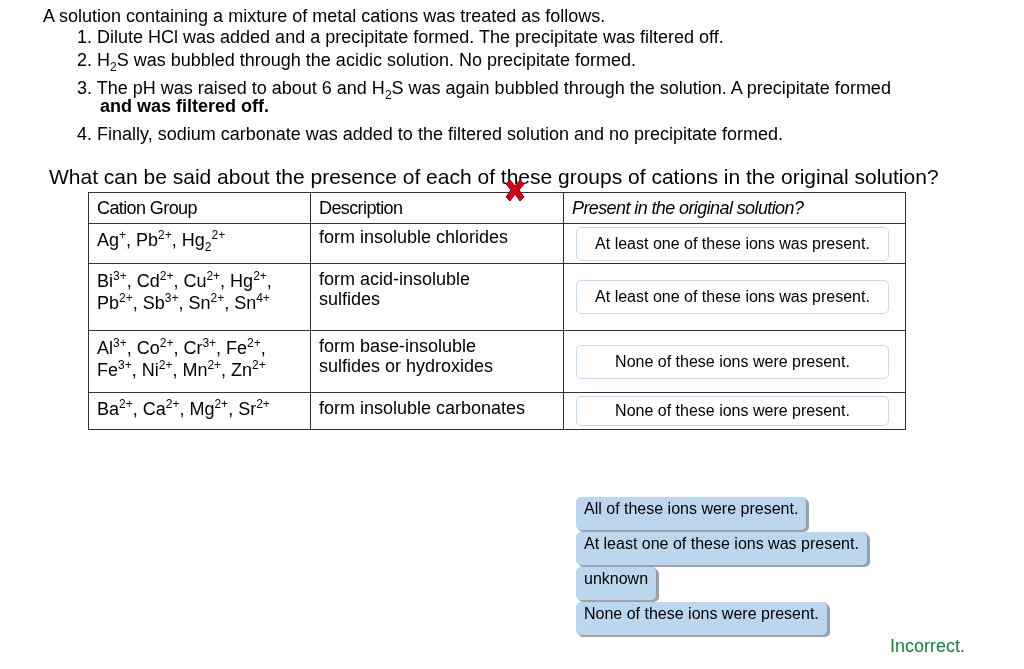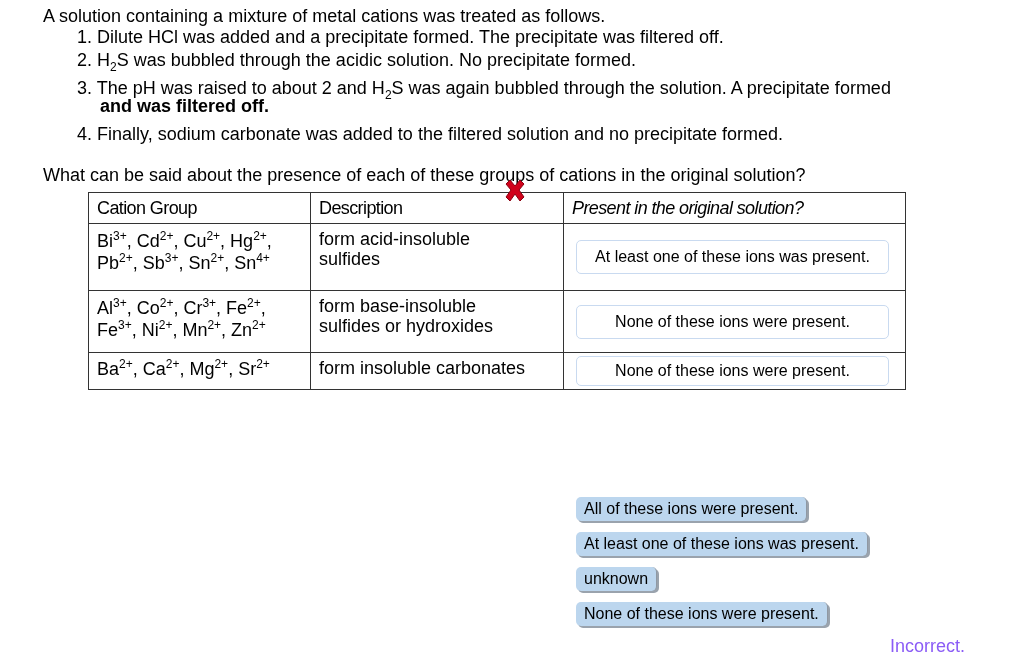--- a/index.html
+++ b/index.html
@@ -2,55 +2,62 @@
 <html><head>
 <meta charset="utf-8">
 <style>
   html, body { margin:0; padding:0; background:#fff; }
   body { width:1024px; height:669px; position:relative; overflow:hidden;
          font-family:"Liberation Sans", sans-serif; color:#000; }
   .intro { position:absolute; left:43px; top:6px; font-size:18px; line-height:20px; }
   .steps { position:absolute; left:77px; top:27px; margin:0; padding:0; list-style:none; font-size:18px; }
   .steps li { position:absolute; left:0; white-space:nowrap; }
   .steps li .cont { display:block; padding-left:23px; margin-top:-3px;font-weight:bold; }
-  .question { position:absolute; left:43px; top:165px; font-size:18px; white-space:nowrap; }
+  .question { position:absolute; left:49px; top:165px; font-size:21px; white-space:nowrap; }
   sub, sup { font-size:12px; line-height:0; }
   table.grid { position:absolute; left:88px; top:192px; border-collapse:collapse; font-size:18px; }
   table.grid th, table.grid td { border:1.5px solid #333; vertical-align:top; text-align:left; padding:0 8px; }
   table.grid th { font-weight:normal; letter-spacing:-0.6px; height:30px; vertical-align:middle; }
   .c1 { width:205px; } .c2 { width:236px; } .c3 { width:325px;font-style:italic; }
   .cell-ans { vertical-align:middle !important; padding:0 10px 0 12px !important; }
   .drop { border:1px solid #c9daf0; border-radius:5px; background:#fff; height:34px;
           display:flex; align-items:center; justify-content:center; font-size:16px; width:313px; box-sizing:border-box; }
   .chips { position:absolute; left:576px; top:497px; }
-  .chip { position:absolute; left:0; height:24px; background:#bcd6ee; border-radius:5px;
+  .chip { position:absolute; left:0; height:33px; background:#bcd6ee; border-radius:5px;
           box-shadow:2px 2px 0 #9aa3ad; font-size:16px; line-height:24px; padding:0 8px; white-space:nowrap; border-right:1px solid #8f98a3; }
   .xmark { position:absolute; left:502px; top:178px; width:26px; height:26px; }
-  .status { position:absolute; left:890px; top:636px; font-size:18px; color:#8b5cf6; }
+  .status { position:absolute; left:890px; top:636px; font-size:18px; color:#15803d; }
 </style>
 </head>
 <body>
 
 <div class="intro">A solution containing a mixture of metal cations was treated as follows.</div>
 
 <ol class="steps">
   <li style="top:0"><span>1.</span> <span>Dilute HCl was added and a precipitate formed. The precipitate was filtered off.</span></li>
   <li style="top:23px"><span>2.</span> <span>H</span><sub>2</sub><span>S was bubbled through the acidic solution. No precipitate formed.</span></li>
-  <li style="top:51px"><span>3.</span> <span>The pH was raised to about 2 and H</span><sub>2</sub><span>S was again bubbled through the solution. A precipitate formed</span><span class="cont">and was filtered off.</span></li>
+  <li style="top:51px"><span>3.</span> <span>The pH was raised to about 6 and H</span><sub>2</sub><span>S was again bubbled through the solution. A precipitate formed</span><span class="cont">and was filtered off.</span></li>
   <li style="top:97px"><span>4.</span> <span>Finally, sodium carbonate was added to the filtered solution and no precipitate formed.</span></li>
 </ol>
 
 <div class="question">What can be said about the presence of each of these groups of cations in the original solution?</div>
 
 <table class="grid">
   <tbody>
       <tr>
     <th class="c1">Cation Group</th>
     <th class="c2">Description</th>
     <th class="c3">Present in the original solution?</th>
+  </tr>
+  <tr style="height:40px">
+    <td style="padding-top:6px">Ag<sup>+</sup>, Pb<sup>2+</sup>, Hg<sub>2</sub><sup>2+</sup></td>
+    <td style="padding-top:3px">form insoluble chlorides</td>
+    <td class="cell-ans">
+          <div class="drop">At least one of these ions was present.</div>
+        </td>
   </tr>
   <tr style="height:67px">
     <td style="padding-top:6px;line-height:22px">Bi<sup>3+</sup>, Cd<sup>2+</sup>, Cu<sup>2+</sup>, Hg<sup>2+</sup>,<br>Pb<sup>2+</sup>, Sb<sup>3+</sup>, Sn<sup>2+</sup>, Sn<sup>4+</sup></td>
     <td style="padding-top:5px;line-height:20px"><span>form acid-insoluble</span><br><span>sulfides</span></td>
     <td class="cell-ans">
           <div class="drop">At least one of these ions was present.</div>
         </td>
   </tr>
   <tr style="height:62px">
     <td style="padding-top:6px;line-height:22px">Al<sup>3+</sup>, Co<sup>2+</sup>, Cr<sup>3+</sup>, Fe<sup>2+</sup>,<br>Fe<sup>3+</sup>, Ni<sup>2+</sup>, Mn<sup>2+</sup>, Zn<sup>2+</sup></td>

